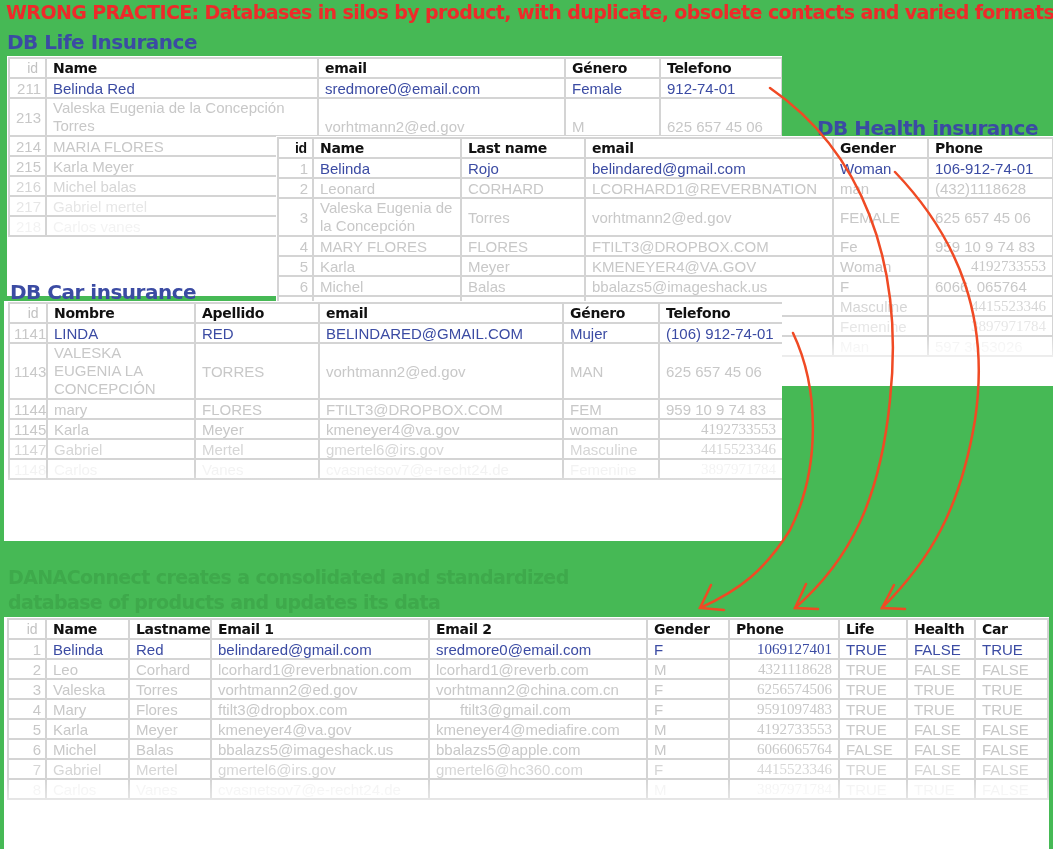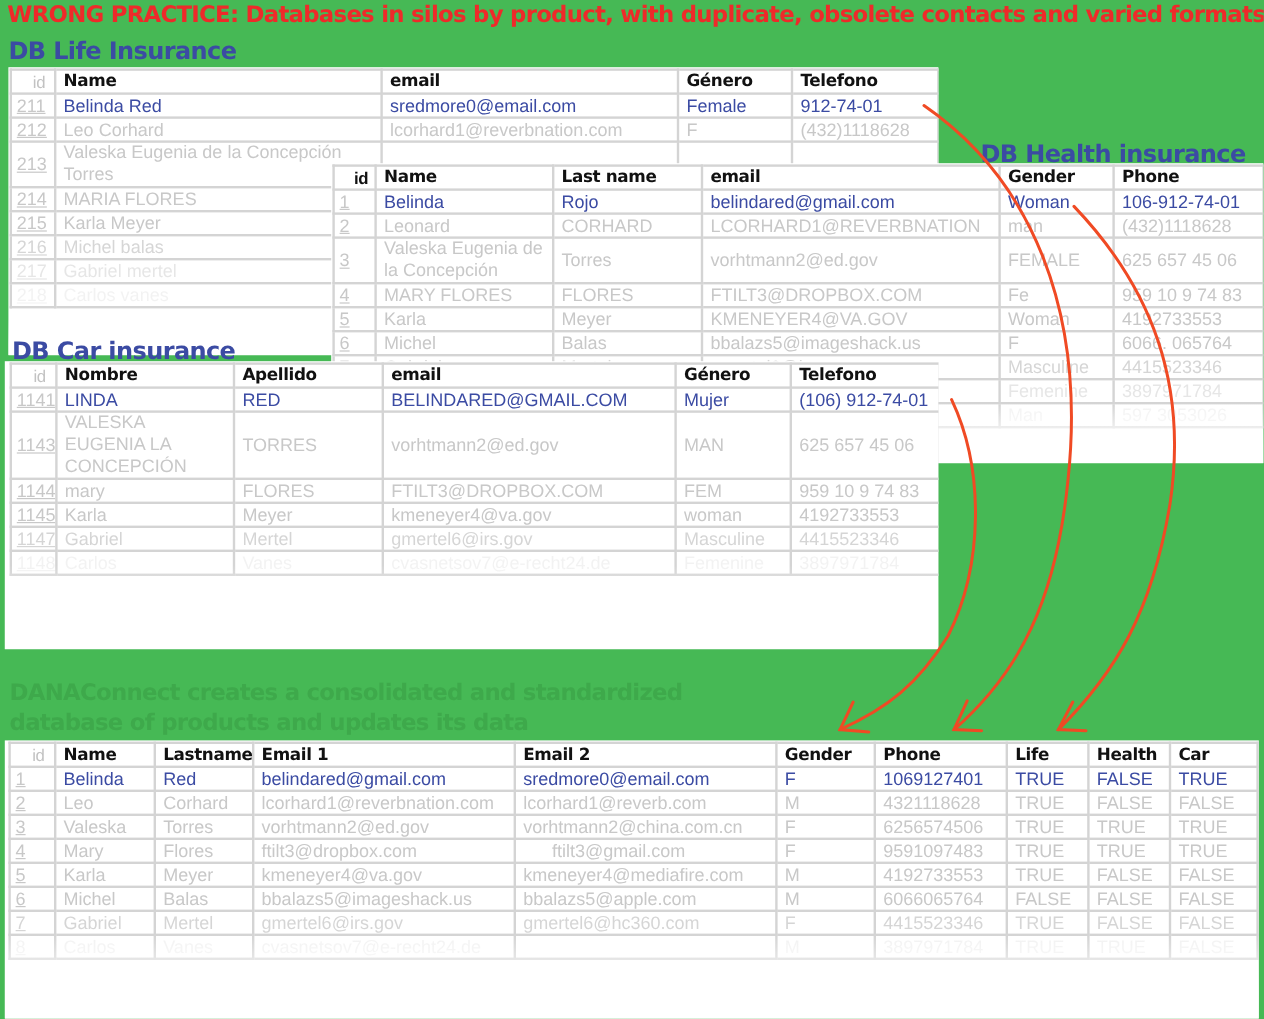--- a/index.html
+++ b/index.html
@@ -8,22 +8,22 @@
 
   .headline { position: absolute; left: 6px; top: 1px; font-family: "DejaVu Sans", sans-serif; font-weight: bold; font-size: 19px; color: #ee2a2a; letter-spacing: -0.6px; white-space: nowrap; }
   .db-title { position: absolute; font-family: "DejaVu Sans", sans-serif; font-weight: bold; font-size: 20px; color: #3b4ba3; letter-spacing: -0.5px; white-space: nowrap; }
 
   .panel { position: absolute; background: #fff; overflow: hidden; }
   table { border-collapse: collapse; table-layout: fixed; font-size: 15px; }
   td, th { border: 2px solid #d4d4d4; padding: 0 6px; height: 20px; line-height: 17px; white-space: nowrap; overflow: hidden; text-align: left; color: #c8c8c8; font-weight: normal; vertical-align: middle; }
   th { color: #111; font-weight: bold; font-family: "DejaVu Sans", sans-serif; font-size: 14px; letter-spacing: -0.3px; }
   th.idh { color: #c2c2c2; font-weight: normal; font-family: "Liberation Sans", sans-serif; text-align: center; padding-left: 16px; }
   th.idh.dark { color: #111; font-weight: bold; }
-  td.id { text-align: left; padding: 0 4px; color: #c8c8c8; text-decoration: underline; }
-  td.r { text-align: left; }
+  td.id { text-align: right; padding: 0 4px; color: #c8c8c8; }
+  td.r { text-align: right; font-family: Liberation Serif, serif; }
   td.wrap { white-space: normal; line-height: 18px; }
   tr.hl td { color: #3b4ba3; }
   tr.hl td.id { color: #c8c8c8; }
   tr.f1 td { opacity: 0.75; }
   tr.f2 td { opacity: 0.45; }
   tr.f3 td { opacity: 0.22; }
 
   .fade { position: absolute; left: 0; right: 0; bottom: 0; height: 60px; background: linear-gradient(to bottom, rgba(255,255,255,0), #fff 70%); pointer-events: none; }
 
   .cta { position: absolute; left: 8px; top: 565px; font-family: "DejaVu Sans", sans-serif; font-weight: bold; font-size: 19px; line-height: 25px; color: #3ea94b; letter-spacing: -0.6px; }
@@ -51,27 +51,20 @@
       <th>email</th>
       <th>Género</th>
       <th>Telefono</th>
     </tr>
     <tr class="hl">
       <td class="id">211</td>
       <td>Belinda Red</td>
       <td>sredmore0@email.com</td>
       <td>Female</td>
       <td>912-74-01</td>
-    </tr>
-    <tr>
-      <td class="id">212</td>
-      <td>Leo Corhard</td>
-      <td>lcorhard1@reverbnation.com</td>
-      <td>F</td>
-      <td>(432)1118628</td>
     </tr>
     <tr style="height:38px;">
       <td class="id">213</td>
       <td class="wrap">Valeska Eugenia de la Concepción Torres</td>
       <td style="vertical-align:bottom;">vorhtmann2@ed.gov</td>
       <td style="vertical-align:bottom;">M</td>
       <td style="vertical-align:bottom;">625 657 45 06</td>
     </tr>
     <tr>
       <td class="id">214</td>

